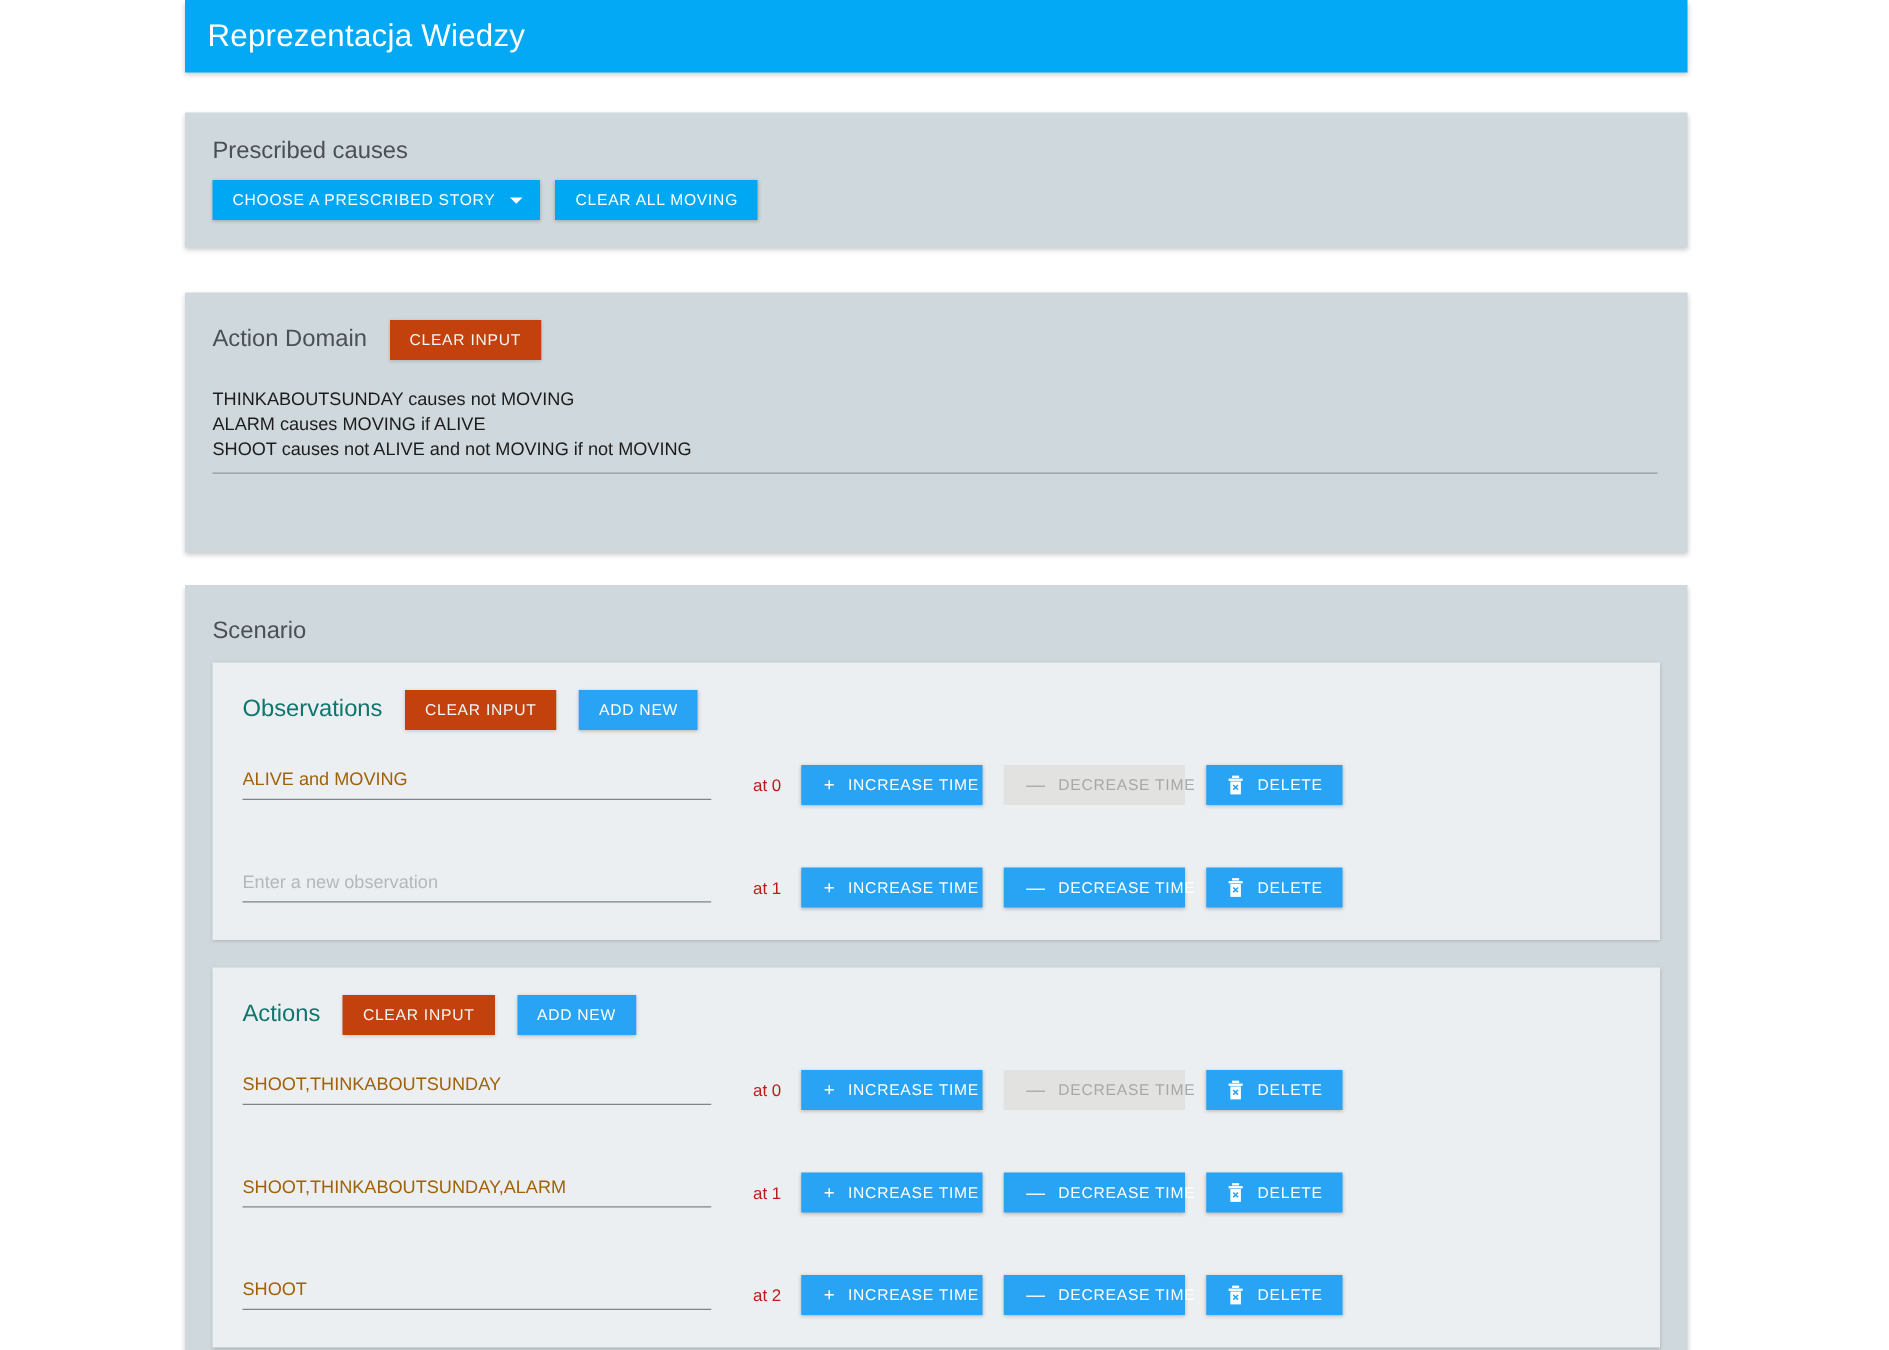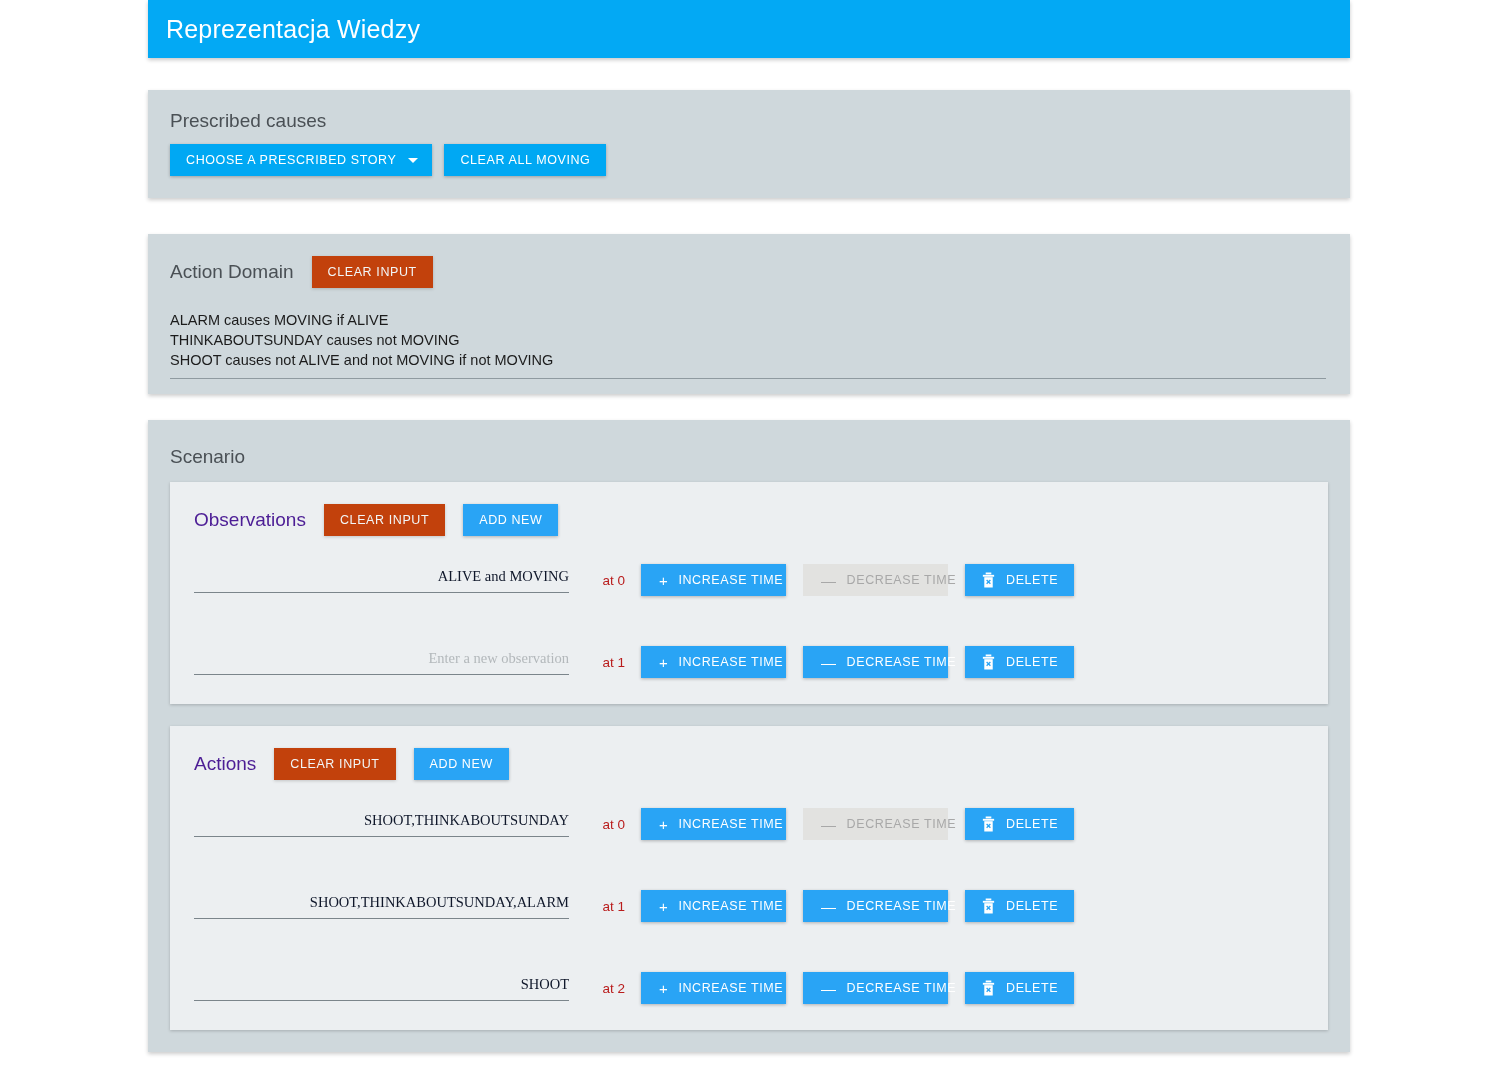--- a/index.html
+++ b/index.html
@@ -38,21 +38,21 @@
     letter-spacing: .2px;
   }
 
   
   .card {
     background: #cfd8dc;
     box-shadow: 0 2px 4px rgba(0,0,0,.20);
     padding: 22px 22px 20px 22px;
   }
   .card.prescribed { margin-top: 32px; height: 108px; padding-top: 20px;}
-  .card.domain     { margin-top: 36px; height: 160px; }
+  .card.domain     { margin-top: 36px; height: 208px; }
   .card.scenario   { margin-top: 26px; padding: 26px 22px 22px 22px; }
 
   .card-title {
     font-size: 19px;
     font-weight: 400;
     color: #4a5055;
     margin: 0 0 12px 0;
     line-height: 22px;
   }
   .title-row {
@@ -139,41 +139,40 @@
   .panel {
     background: #eceff1;
     box-shadow: 0 1px 3px rgba(0,0,0,.20);
     padding: 22px 24px 26px 24px;
     margin-top: 18px;
   }
   .panel:first-of-type { margin-top: 14px; }
   .panel-title {
     font-size: 19px;
     font-weight: 400;
-    color: #4c1d95;
+    color: #0f766e;
     margin: 0;
   }
 
   
   .item-row {
     display: flex;
     align-items: center;
     margin-top: 28px;
   }
   .item-input {
     width: 375px;
     border: none;
     border-bottom: 1px solid #7b858b;
     background: transparent;
-    font-family: Liberation Serif, serif;
+    font-family: Liberation Sans, sans-serif;
     font-size: 14.5px;
-    color: #0f172a;
+    color: #a16207;
     padding: 0 0 7px 0;
     outline: none;
-    text-align: right;
   }
   .item-input::placeholder { color: #b3b8bb; }
   .at-label {
     width: 56px;
     text-align: right;
     font-size: 13.5px;
     color: #b91c1c;
     margin-right: 16px;
   }
   .row-actions { display: flex; gap: 17px; }
@@ -201,22 +200,22 @@
         <button class="btn raised-light">CLEAR ALL MOVING</button>
       </div>
     </div>
 
     <div class="card domain">
       <div class="title-row">
         <h2 class="card-title">Action Domain</h2>
         <button class="btn disabled-gray">CLEAR INPUT</button>
       </div>
       <div class="domain-lines">
+        <div>THINKABOUTSUNDAY causes not MOVING</div>
         <div>ALARM causes MOVING if ALIVE</div>
-        <div>THINKABOUTSUNDAY causes not MOVING</div>
         <div>SHOOT causes not ALIVE and not MOVING if not MOVING</div>
       </div>
       <div class="domain-rule"></div>
     </div>
 
     <div class="card scenario">
       <h2 class="card-title">Scenario</h2>
 
       <div class="panel">
         <div class="title-row">

